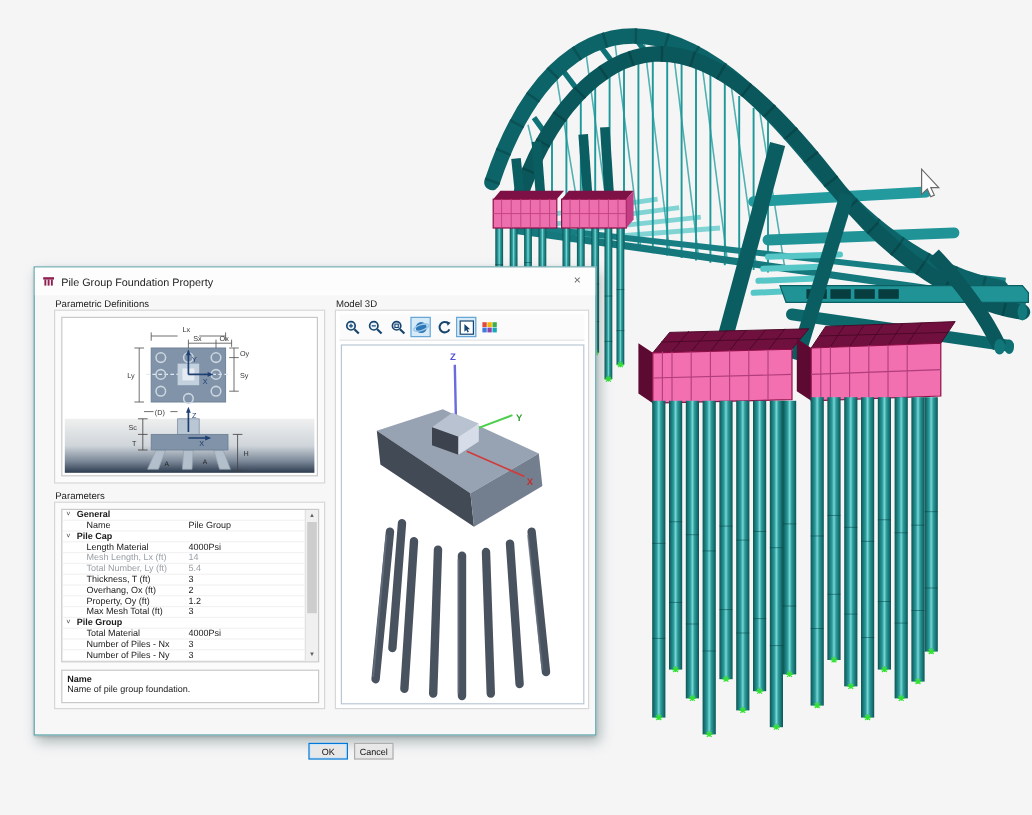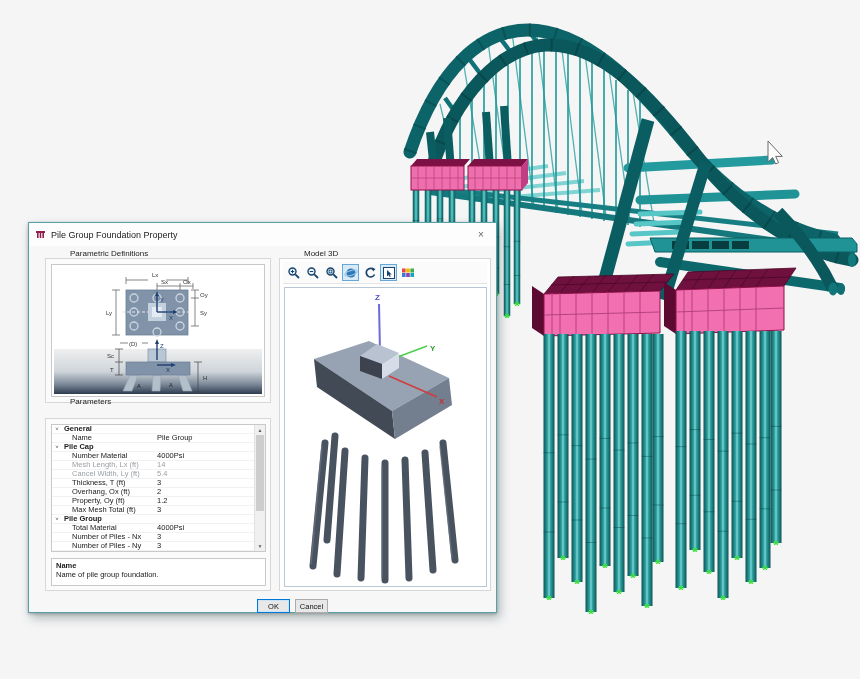--- a/index.html
+++ b/index.html
@@ -6,21 +6,21 @@
   body{font-family:"Liberation Sans",sans-serif;background:#e9e9e9;}
   #stage{position:relative;width:860px;height:679px;background:#f5f5f6;overflow:hidden;}
   #scene{position:absolute;left:0;top:0;z-index:1;}
   
   #dlg{position:absolute;left:28px;top:222px;width:469px;height:391px;background:#f7f7f7;
        border:1px solid #57a0a5;box-shadow:3px 5px 10px rgba(40,70,70,.35),0 1px 3px rgba(0,0,0,.25);z-index:10;font-size:8px;color:#1a1a1a;}
   *{box-sizing:border-box;}
   .titlebar{position:absolute;left:0;top:0;right:0;height:23px;background:#fdfdfd;display:flex;align-items:center;padding:0 6px;}
   .titlebar .ttl{font-size:9px;color:#222;margin-left:5px;}
   .closebtn{margin-left:auto;width:18px;height:16px;display:flex;align-items:center;justify-content:center;color:#666;font-size:10px;cursor:default;}
-  .grouplabel{position:absolute;font-size:8px;color:#222;z-index:3;margin-left:24px;}
+  .grouplabel{position:absolute;font-size:8px;color:#222;z-index:3;}
   .groupbox{position:absolute;border:1px solid #d7d7d7;background:#fbfbfb;}
   .innerpanel{position:absolute;background:#ffffff;border:1px solid #c9c9c9;}
   
   #ptable{position:absolute;left:5px;top:5px;width:215px;height:128px;background:#fff;border:1px solid #c9c9c9;display:flex;}
   #prows{flex:1;display:flex;flex-direction:column;overflow:hidden;}
   .prow{flex:1;display:flex;align-items:center;font-size:7.5px;line-height:8px;border-bottom:1px solid #f2f2f2;white-space:nowrap;}
   .prow .chev{width:10px;text-align:center;font-size:6px;color:#444;}
   .prow .plabel{flex:1;padding-left:2px;overflow:hidden;}
   .prow.item .plabel{padding-left:10px;}
   .prow.section .plabel{font-weight:bold;}
@@ -32,21 +32,21 @@
   .vtrack{flex:1;position:relative;}
   .vthumb{position:absolute;left:1px;right:1px;top:0;height:72%;background:#cdcdcd;}
   
   .descbox{position:absolute;left:5px;top:139px;width:215px;height:28px;background:#fff;border:1px solid #c9c9c9;padding:2px 4px;font-size:7.5px;line-height:9px;}
   .descbox b{display:block;}
   
   .m3toolbar{position:absolute;left:3px;top:3px;right:3px;height:22px;display:flex;align-items:center;gap:2px;border-bottom:1px solid #e4e4e4;background:#fbfbfb;padding-left:2px;}
   .tbtn{width:17px;height:17px;display:flex;align-items:center;justify-content:center;border:1px solid transparent;background:transparent;}
   .tbtn.active{background:#d6eaf8;border:1px solid #66a7d8;}
   
-  .btn{position:absolute;height:14px;width:33px;background:#e8e8e8;border:1px solid #adadad;font-size:7.5px;display:flex;align-items:center;justify-content:center;color:#111;}
+  .btn{position:absolute;height:14px;width:33px;background:#e8e8e8;border:1px solid #adadad;font-size:7.5px;display:flex;align-items:center;justify-content:center;color:#111;margin-top:20px;}
   .btn.default{border:1px solid #0078d7;box-shadow:inset 0 0 0 1px #cce4f7;}
 </style>
 </head>
 <body>
 
 <div id="stage">
 
 <svg id="scene" width="860" height="679" viewBox="0 0 860 679">
   <defs>
     <linearGradient id="pileGrad" x1="0" y1="0" x2="1" y2="0">
@@ -455,52 +455,52 @@
         </g>
         <text x="55" y="93" font-size="6" fill="#333">Sc</text>
         <text x="58" y="107" font-size="6" fill="#333">T</text>
         <text x="151" y="115" font-size="6" fill="#333">H</text>
         <text x="85" y="123" font-size="5.5" fill="#222">A</text>
         <text x="117" y="122" font-size="5.5" fill="#222">A</text>
       </svg>
     </div>
   </div>
 
-  <div class="grouplabel" style="left:17px;top:174px;">Parameters</div>
+  <div class="grouplabel" style="left:17px;top:186px;">Parameters</div>
   <div class="groupbox" style="left:16px;top:195px;width:226px;height:173px;">
     <div id="ptable">
       <div id="prows">
             <div class="prow section">
               <span class="chev">˅</span>
               <span class="plabel">General</span>
               <span class="pvalue"></span>
             </div>
             <div class="prow item">
               <span class="chev"></span>
               <span class="plabel">Name</span>
               <span class="pvalue">Pile Group</span>
             </div>
             <div class="prow section">
               <span class="chev">˅</span>
               <span class="plabel">Pile Cap</span>
               <span class="pvalue"></span>
             </div>
             <div class="prow item">
               <span class="chev"></span>
-              <span class="plabel">Number Material</span>
+              <span class="plabel">Length Material</span>
               <span class="pvalue">4000Psi</span>
             </div>
             <div class="prow item disabled">
               <span class="chev"></span>
               <span class="plabel">Mesh Length, Lx (ft)</span>
               <span class="pvalue">14</span>
             </div>
             <div class="prow item disabled">
               <span class="chev"></span>
-              <span class="plabel">Cancel Width, Ly (ft)</span>
+              <span class="plabel">Total Number, Ly (ft)</span>
               <span class="pvalue">5.4</span>
             </div>
             <div class="prow item">
               <span class="chev"></span>
               <span class="plabel">Thickness, T (ft)</span>
               <span class="pvalue">3</span>
             </div>
             <div class="prow item">
               <span class="chev"></span>
               <span class="plabel">Overhang, Ox (ft)</span>

